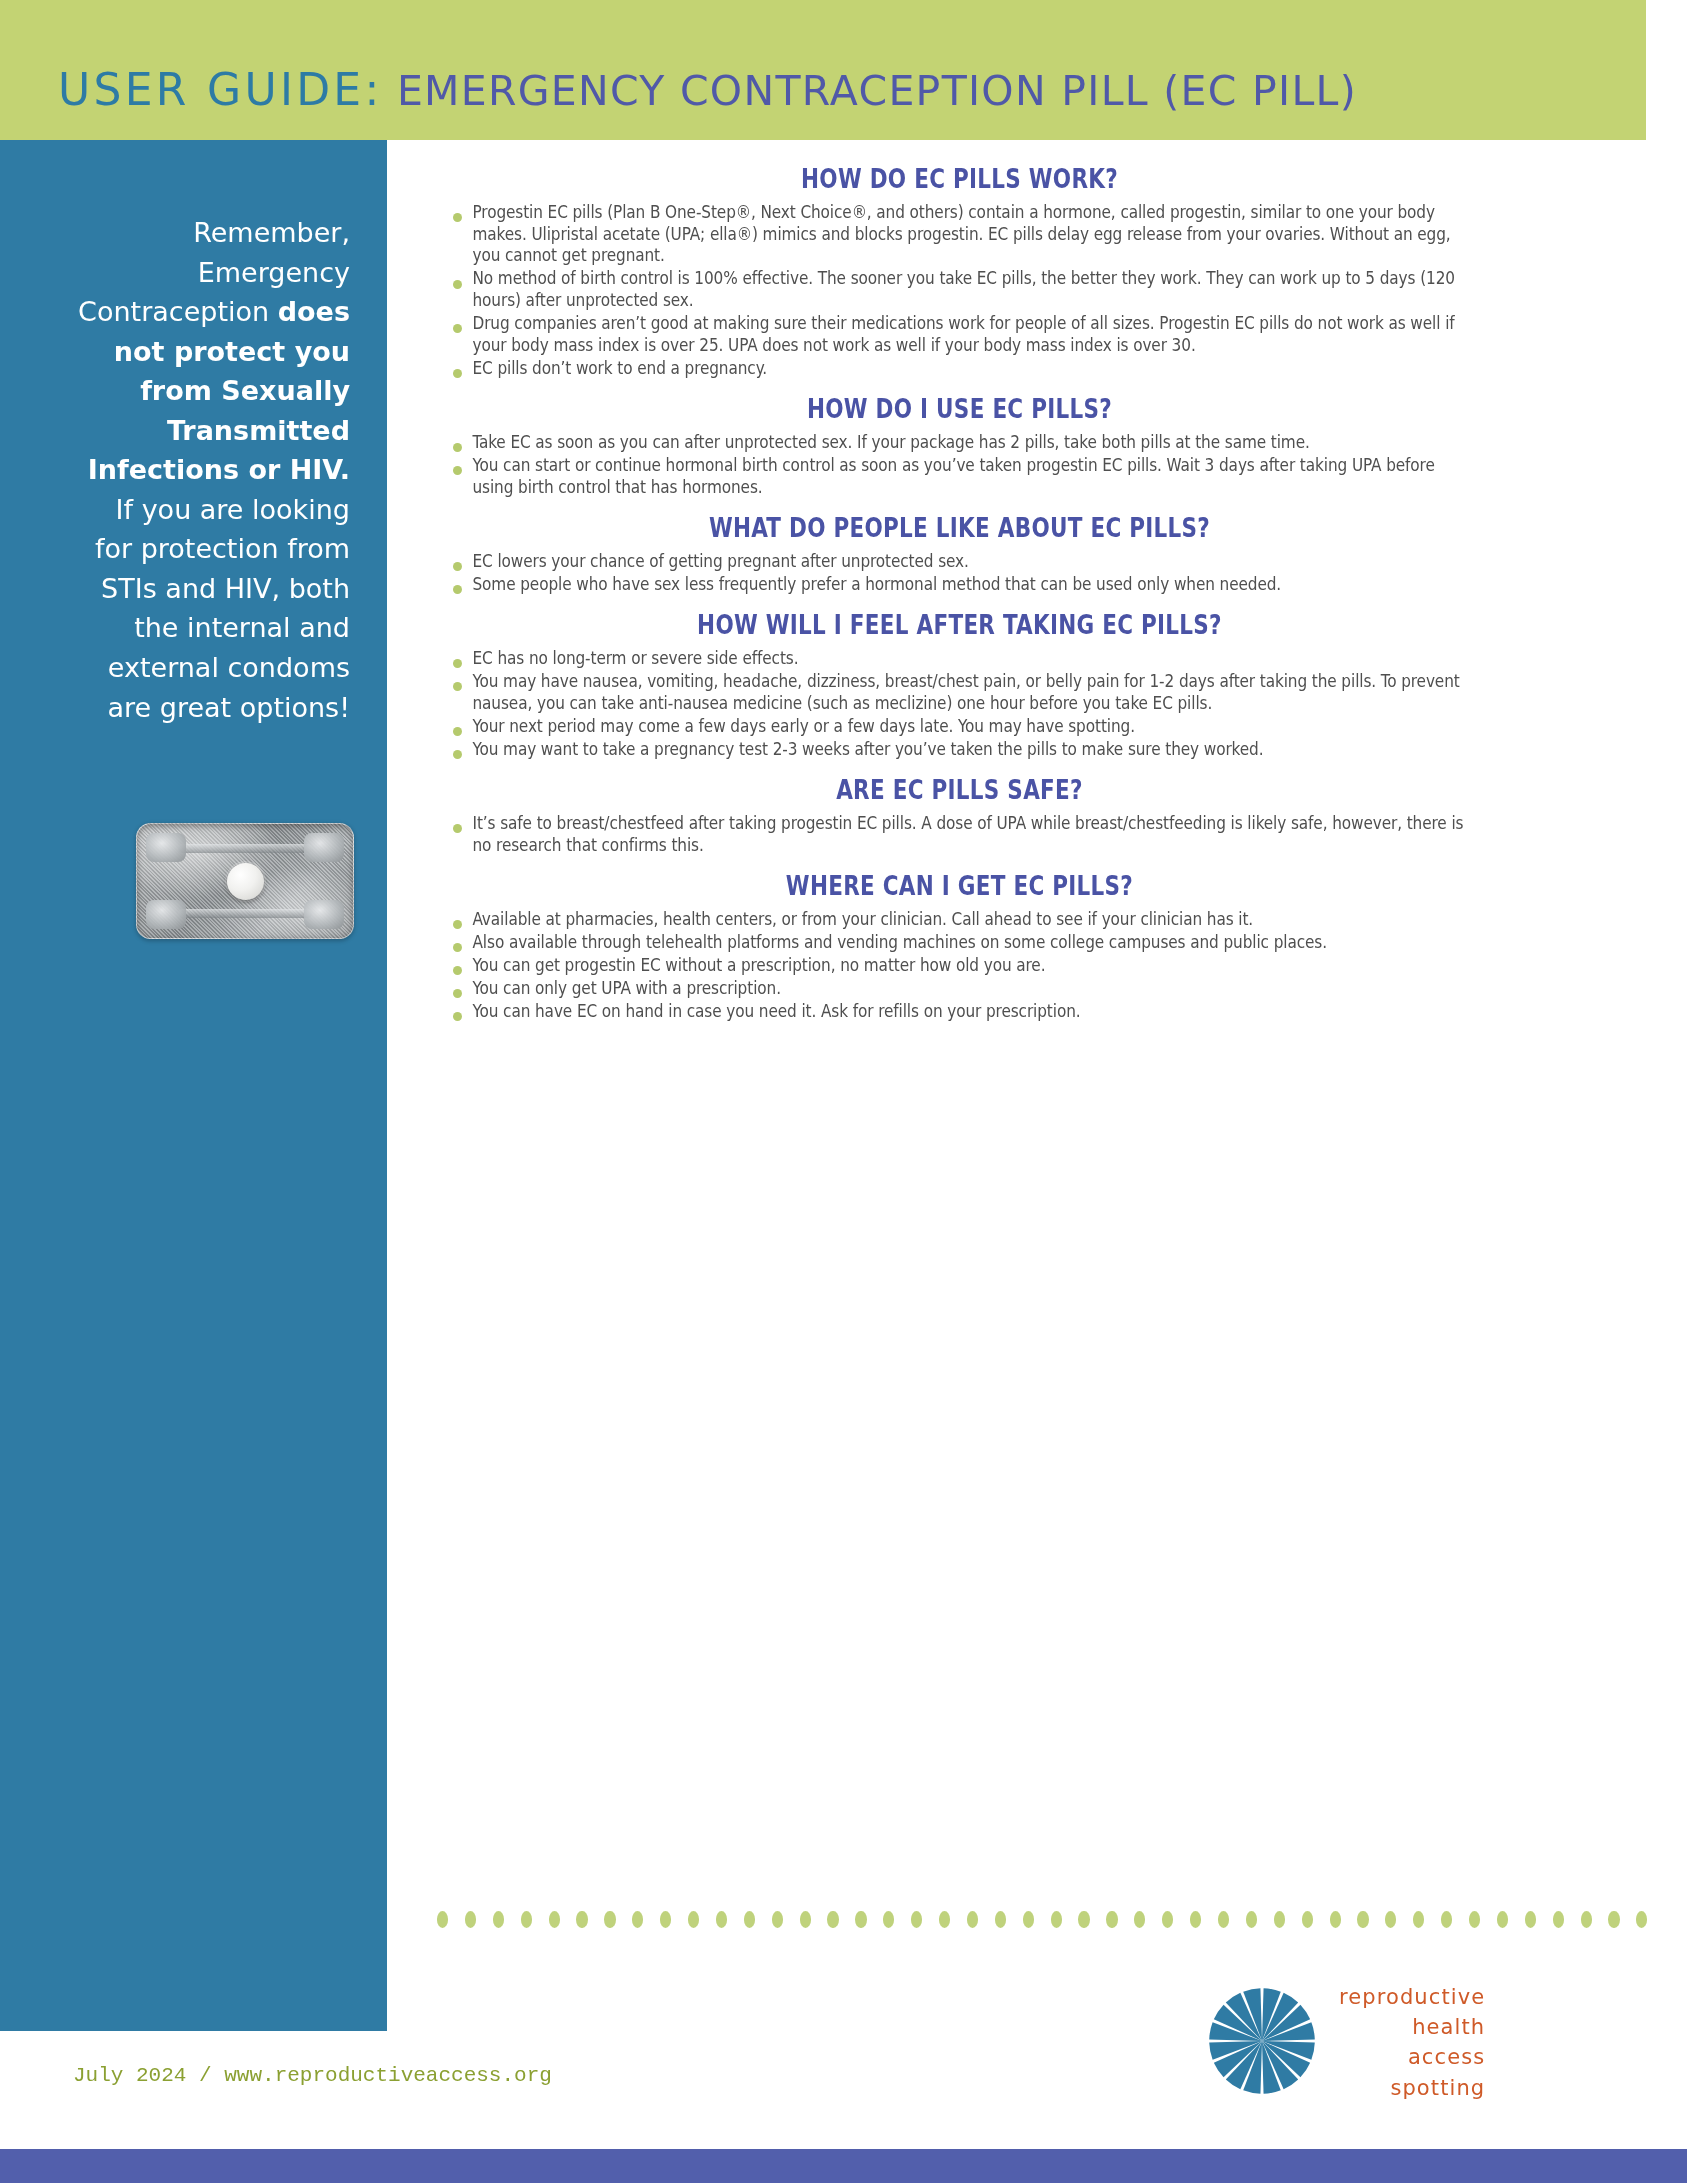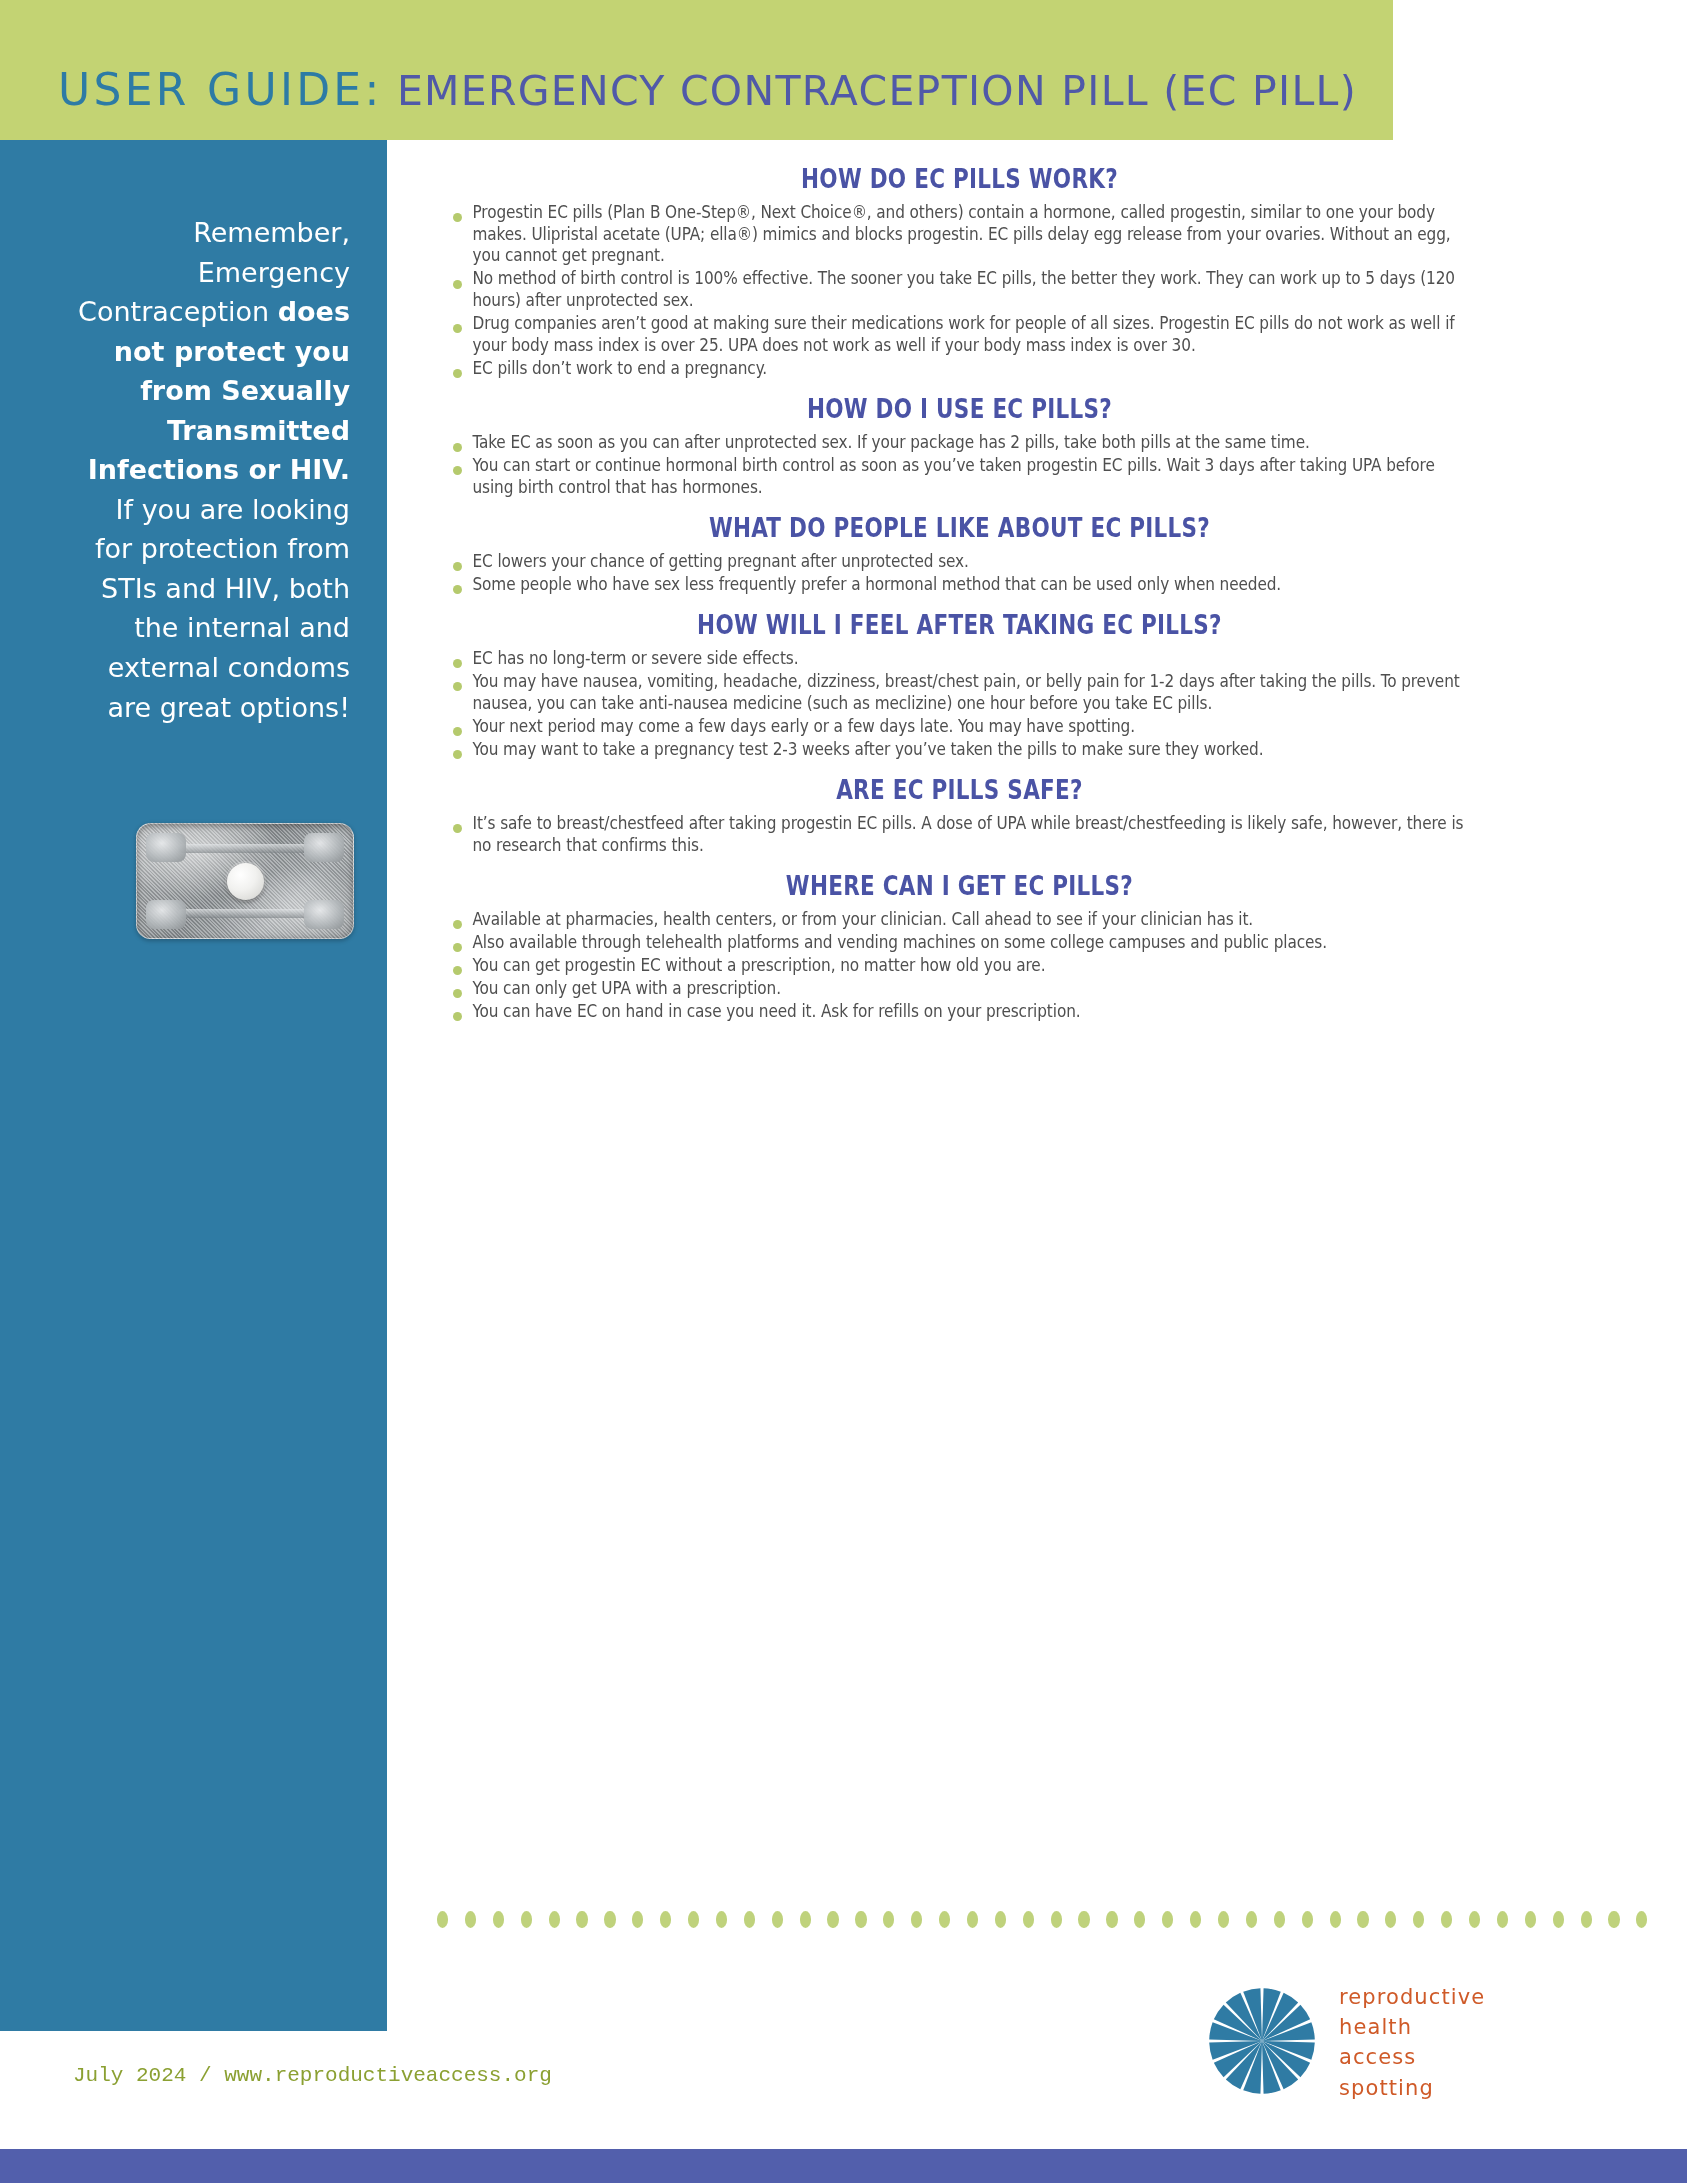--- a/index.html
+++ b/index.html
@@ -16,21 +16,21 @@
     width: 1687px;
     height: 2183px;
     background: #ffffff;
     overflow: hidden;
   }
 
   
   .header-band {
     position: absolute;
     left: 0; top: 0;
-    width: 1393px;
+    width: 1646px;
     height: 140px;
     background: #c3d373;
   }
   .header-title {
     position: absolute;
     left: 58px;
     top: 64px;
     font-size: 41px;
     letter-spacing: 2px;
     white-space: nowrap;
@@ -210,20 +210,21 @@
     width: 110px; height: 110px;
   }
   .logo-words {
     position: absolute;
     left: 132px; top: 4px;
     color: #cf5a28;
     font-size: 21px;
     line-height: 1.44;
     letter-spacing: 1.1px;
     font-family: "DejaVu Sans", sans-serif;
+    text-align: right;
   }
   .logo-words div { white-space: nowrap; }
 
   .bottom-bar {
     position: absolute;
     left: 0;
     bottom: 0;
     width: 1687px;
     height: 34px;
     background: #525fac;

